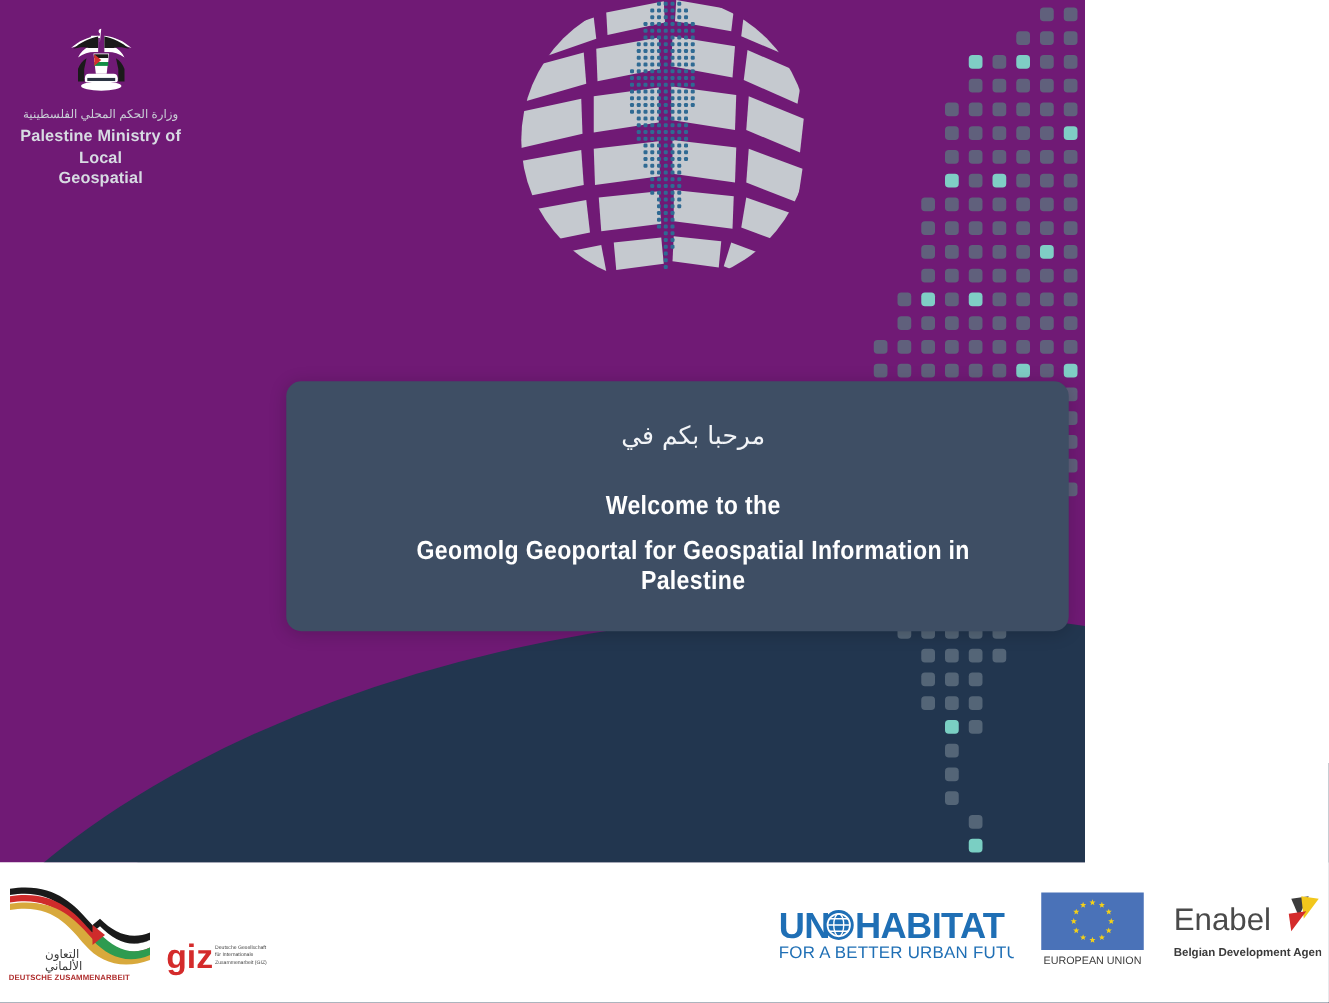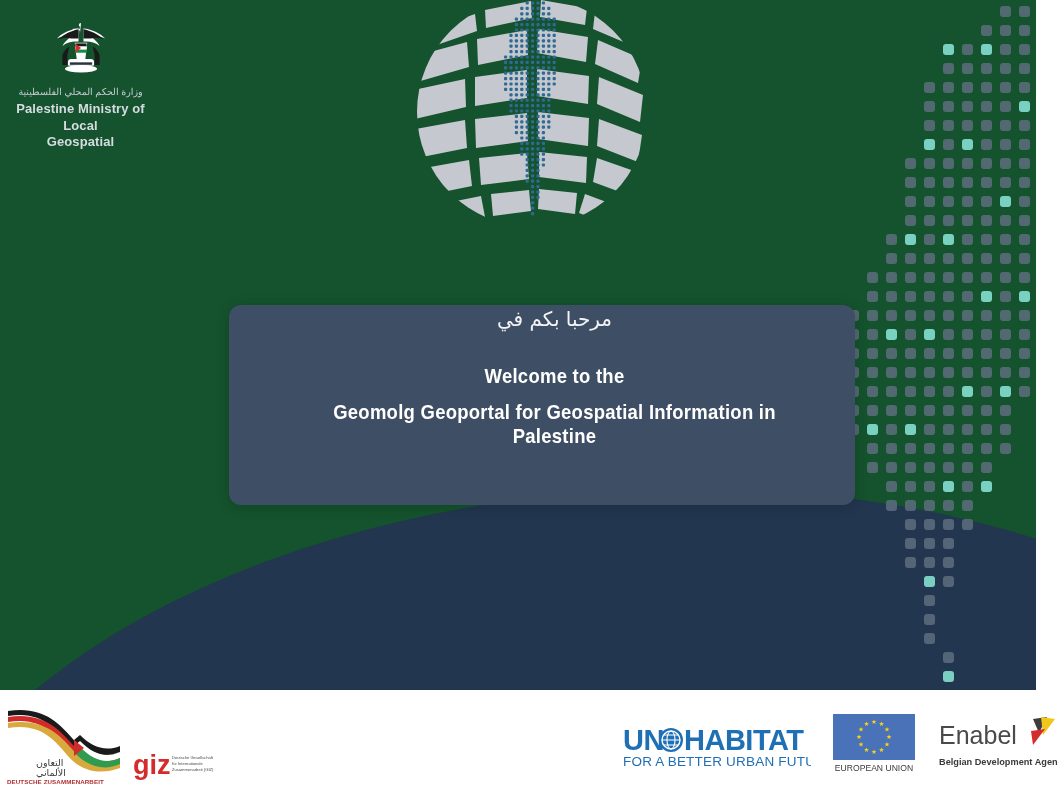--- a/index.html
+++ b/index.html
@@ -5,22 +5,22 @@
   * { margin:0; padding:0; box-sizing:border-box; }
   html,body { width:1063px; height:802px; overflow:hidden; }
   body {
     font-family:"Liberation Sans", sans-serif;
     background:#ffffff;
     position:relative;
   }
 
   
   .hero{
-    position:absolute; left:0; top:0; width:1036px; height:690px;
-    background:#14532d; overflow:hidden;
+    position:absolute; left:0; top:0; width:868px; height:690px;
+    background:#701a75; overflow:hidden;
   }
   .hero-wave{
     position:absolute; left:-120px; bottom:-230px;
     width:1500px; height:430px;
     background:#22364f;
     border-radius:50% 50% 0 0 / 100% 100% 0 0;
     transform:rotate(-3.2deg);
   }
   .hero-wave2{
     position:absolute; left:-150px; bottom:-300px;
@@ -63,21 +63,21 @@
   .dotmap{
     position:absolute; right:0; top:0; width:215px; height:690px; z-index:2;
   }
 
   
   .welcome{
     position:absolute; left:229px; top:305px;
     width:626px; height:200px;
     background:#3e4e64; border-radius:12px; z-index:4;
     display:flex; flex-direction:column;
-    align-items:center; 
+    align-items:center; justify-content:center;
     box-shadow:0 2px 14px rgba(0,0,0,.18);
     padding-left:25px;
   }
   .w-ar{
     direction:rtl; color:#f2f4f7; text-align:center;
     font-family:"DejaVu Sans", sans-serif;
     line-height:1.45;
   }
   .w-ar1{ font-size:20px; }
   .w-ar2{ font-size:20px; margin-top:2px; }

